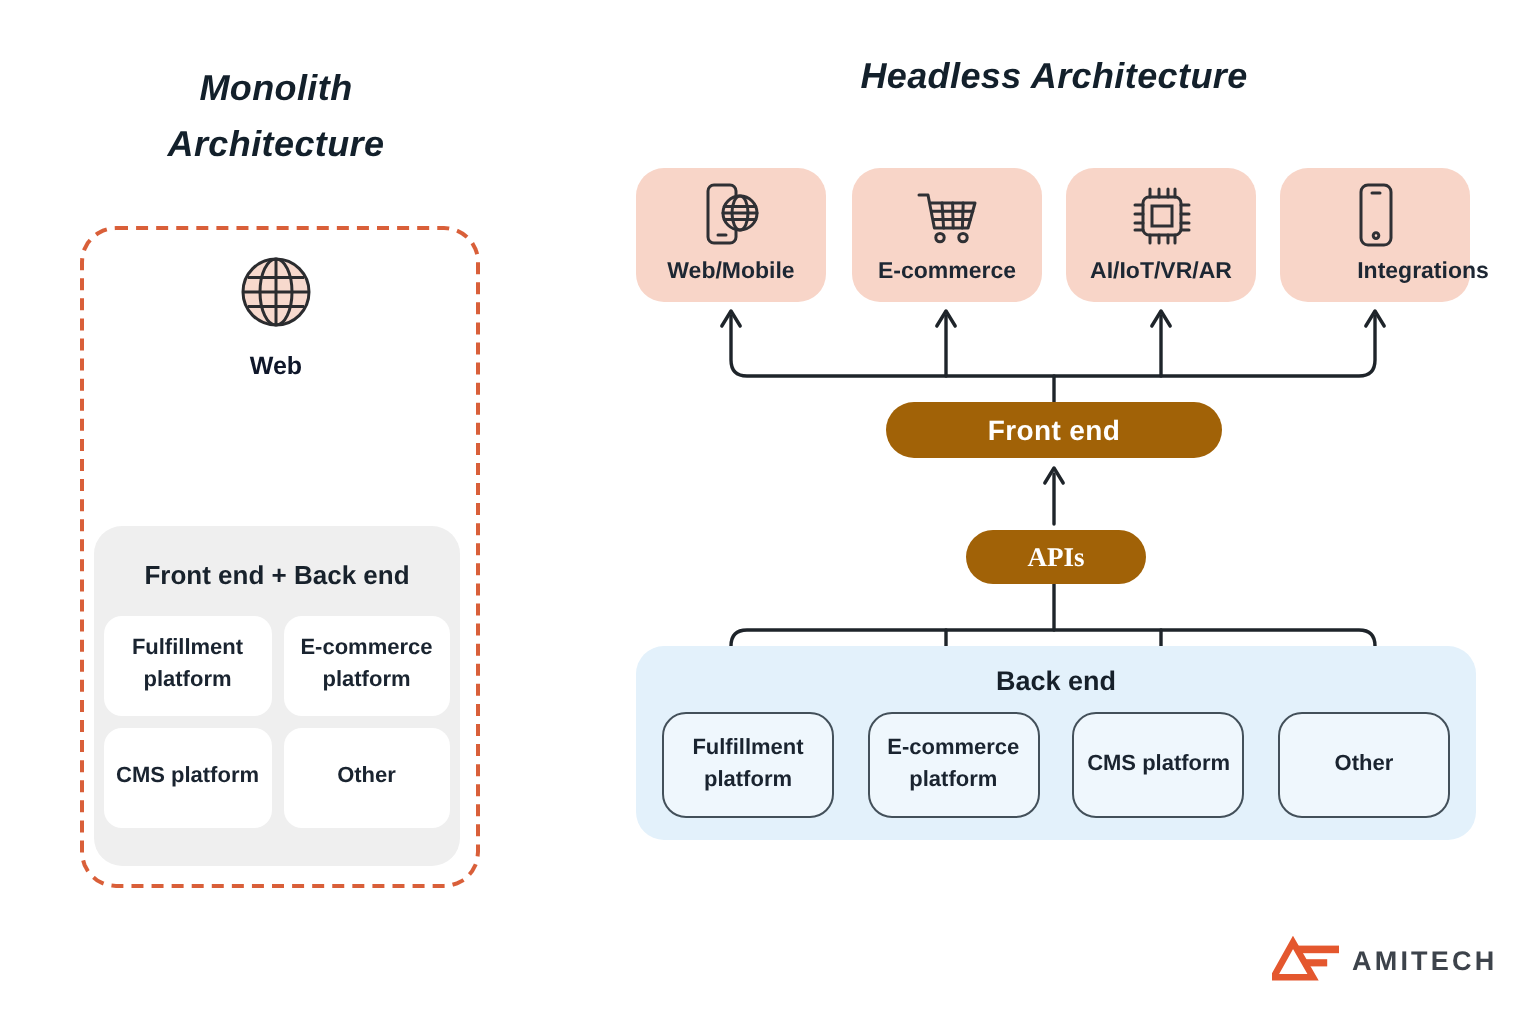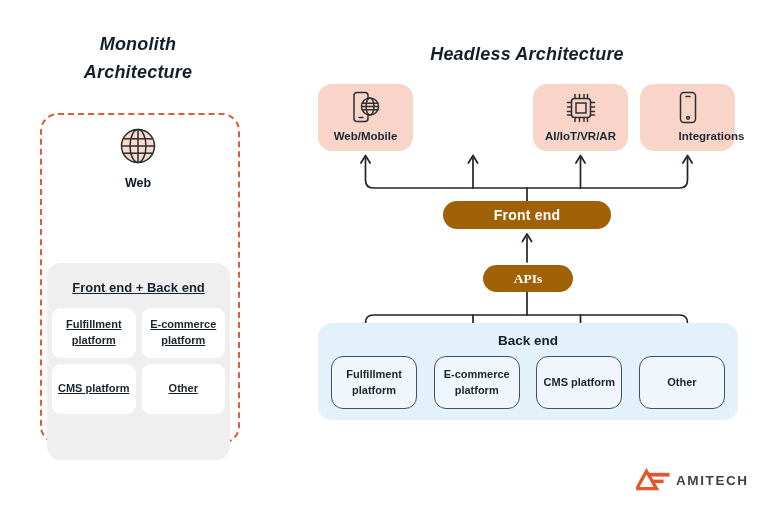--- a/index.html
+++ b/index.html
@@ -10,31 +10,31 @@
   .abs{position:absolute;}
   .center-text{text-align:center;}
 
   
   .panel-title{
     font-size:18px;font-weight:700;color:#13202b;line-height:1.55;text-align:center;
     letter-spacing:.2px;
     font-style:italic;
   }
   .mono-title{left:58px;top:31px;width:160px;}
-  .head-title{left:377px;top:41px;width:300px;text-align:center;}
+  .head-title{left:377px;top:25px;width:300px;text-align:center;}
 
   
   .mono-dashed{
     left:40px;top:113px;width:196px;height:327px;
     border:2px dashed #D95F39;border-radius:18px;background:#ffffff;
   }
   .web-label{left:40px;top:176px;width:196px;font-size:12.5px;font-weight:700;color:#0f172a;}
   .mono-box{
-    left:47px;top:263px;width:183px;height:197px;background:#EFEFEF;border-radius:14px;
-    box-sizing:border-box;padding:17px 5px 0 5px;text-decoration:underline;
+    left:47px;top:263px;width:183px;height:170px;background:#EFEFEF;border-radius:14px;
+    box-sizing:border-box;padding:17px 5px 0 5px;
   }
   .mono-box-title{font-size:13px;font-weight:700;color:#18222c;text-align:center;}
   .mono-grid{display:grid;grid-template-columns:1fr 1fr;gap:6px;margin-top:13px;}
   .mono-cell{
     background:#ffffff;border-radius:9px;height:50px;display:flex;align-items:center;justify-content:center;
     font-size:11px;font-weight:700;color:#1a2430;text-align:center;line-height:1.45;padding:0 6px;box-sizing:border-box;
   }
 
   
   .channel-card{
@@ -144,20 +144,37 @@
           <ellipse cx="24" cy="15.5" rx="4" ry="8.5"></ellipse>
           <line x1="16.2" y1="12.3" x2="31.8" y2="12.3"></line>
           <line x1="15.5" y1="15.5" x2="32.5" y2="15.5"></line>
           <line x1="16.2" y1="18.7" x2="31.8" y2="18.7"></line>
         </g>
       </svg>
     </span>
     <span class="channel-label">Web/Mobile</span>
   </div>
 
+  <div class="abs channel-card" style="left:426px;">
+    <span class="icon">
+      <svg width="40" height="34" viewBox="0 0 40 34" xmlns="http://www.w3.org/2000/svg">
+        <g stroke="#2F3034" stroke-width="1.5" fill="none" stroke-linecap="round" stroke-linejoin="round">
+          <path d="M5.5,6.5 H10 L13.2,23 H30 L33.5,10.5 H11"></path>
+          <line x1="17" y1="10.5" x2="17.8" y2="23"></line>
+          <line x1="22.3" y1="10.5" x2="22.6" y2="23"></line>
+          <line x1="27.6" y1="10.5" x2="27.2" y2="23"></line>
+          <line x1="12" y1="14.6" x2="32.3" y2="14.6"></line>
+          <line x1="12.8" y1="18.8" x2="31.1" y2="18.8"></line>
+          <circle cx="16" cy="27.8" r="2.1"></circle>
+          <circle cx="27.5" cy="27.8" r="2.1"></circle>
+        </g>
+      </svg>
+    </span>
+    <span class="channel-label">E-commerce</span>
+  </div>
 
   <div class="abs channel-card" style="left:533px;">
     <span class="icon">
       <svg width="40" height="34" viewBox="0 0 40 34" xmlns="http://www.w3.org/2000/svg">
         <g stroke="#2F3034" stroke-width="1.5" fill="none" stroke-linecap="round">
           <rect x="10.5" y="7.5" width="19" height="19" rx="3"></rect>
           <rect x="15" y="12" width="10" height="10"></rect>
           <line x1="14" y1="3.5" x2="14" y2="7.5"></line>
             <line x1="18.5" y1="3.5" x2="18.5" y2="7.5"></line>
             <line x1="23" y1="3.5" x2="23" y2="7.5"></line>

